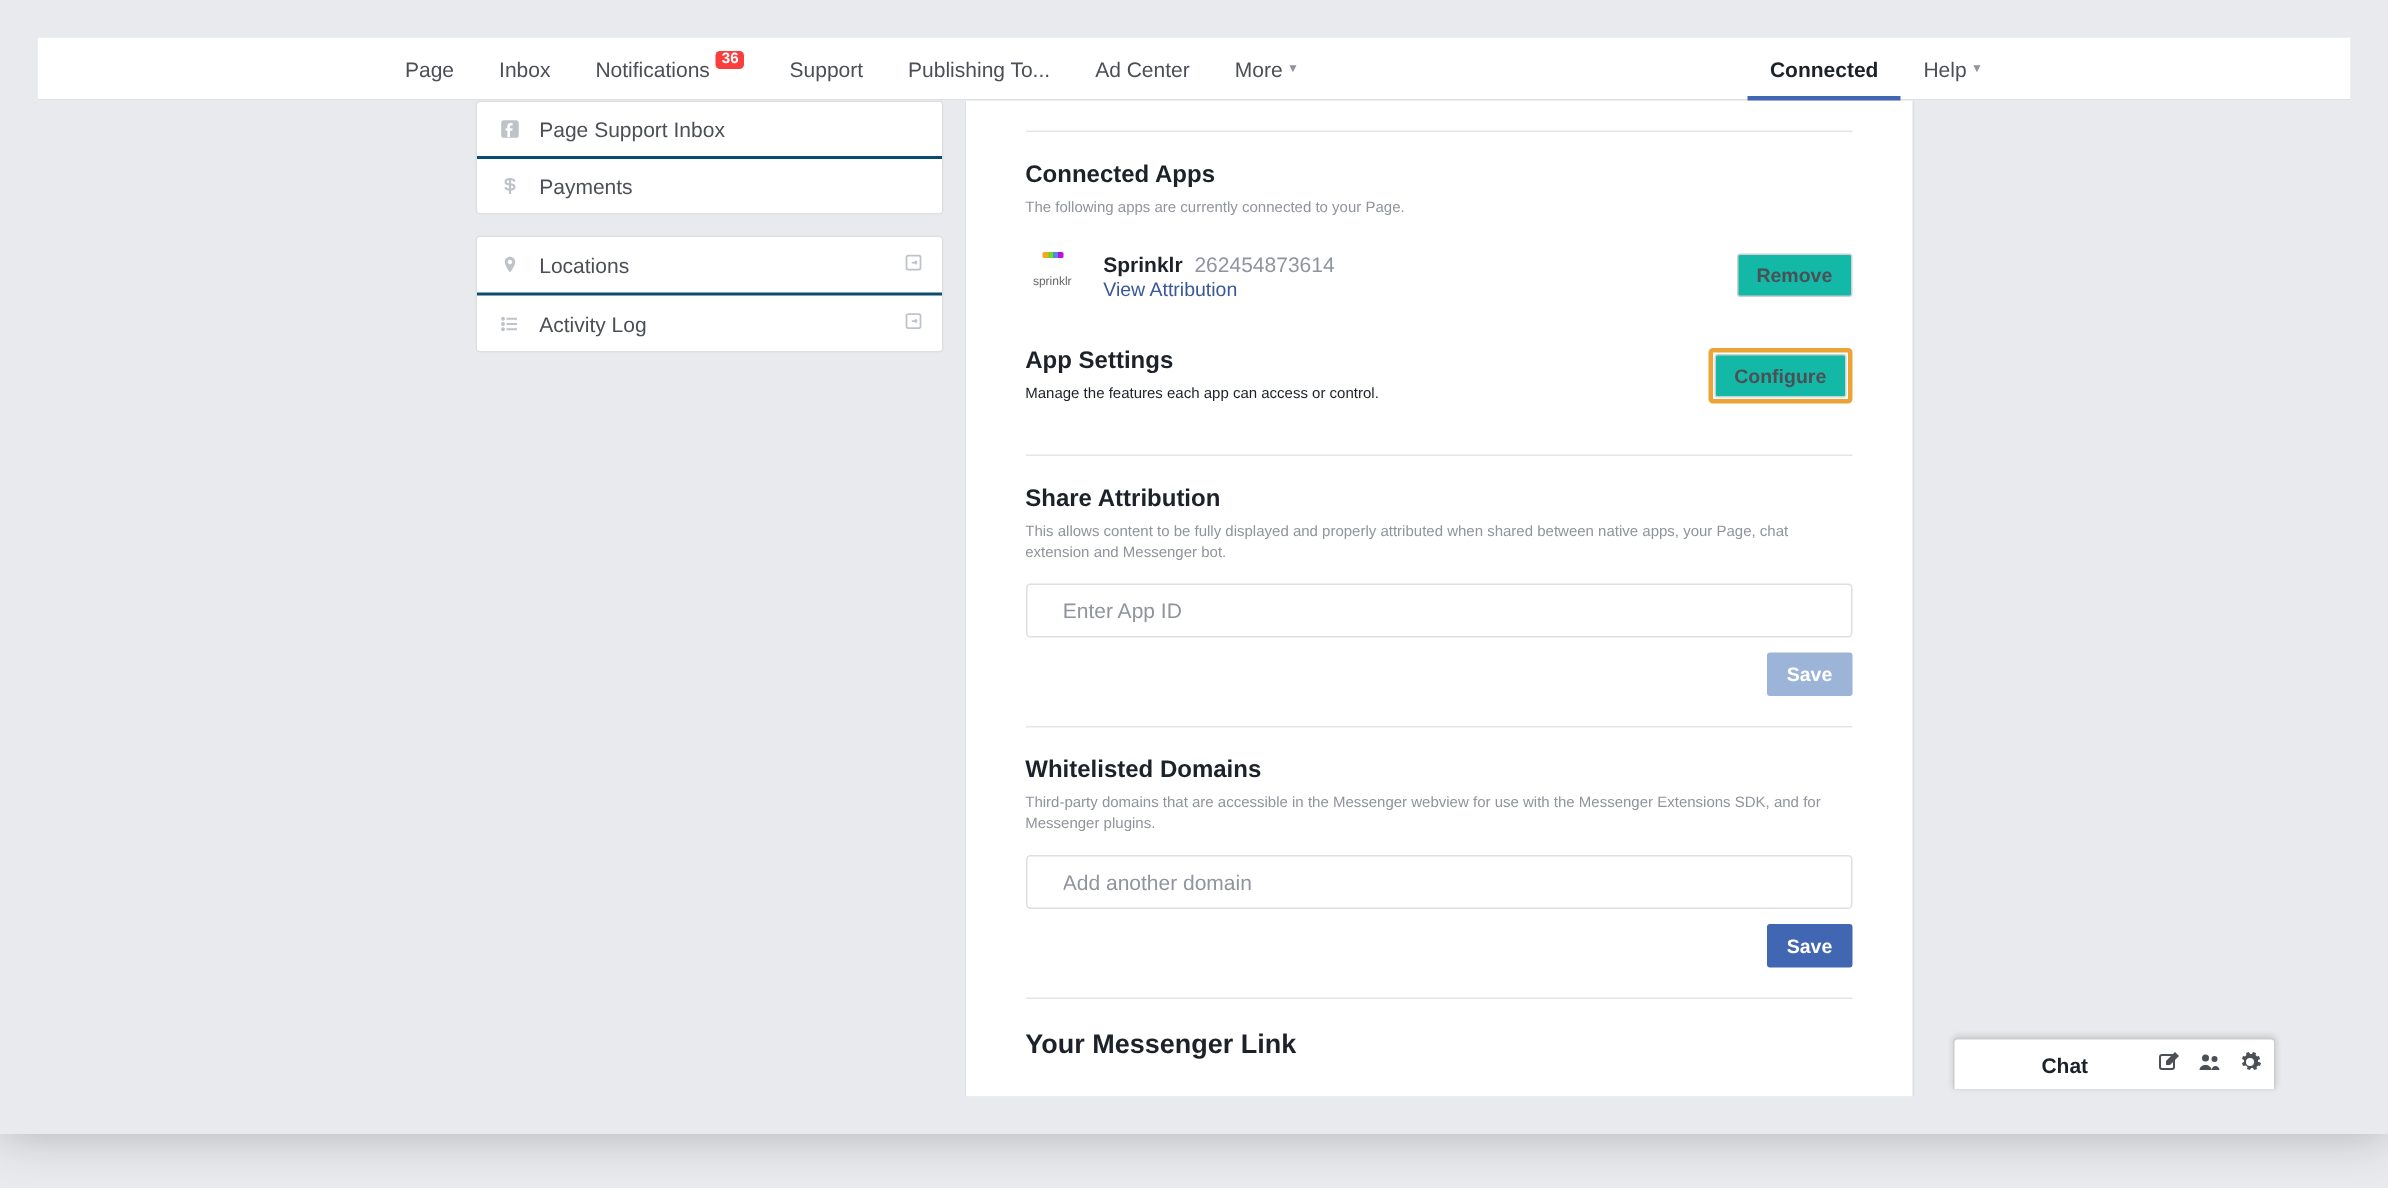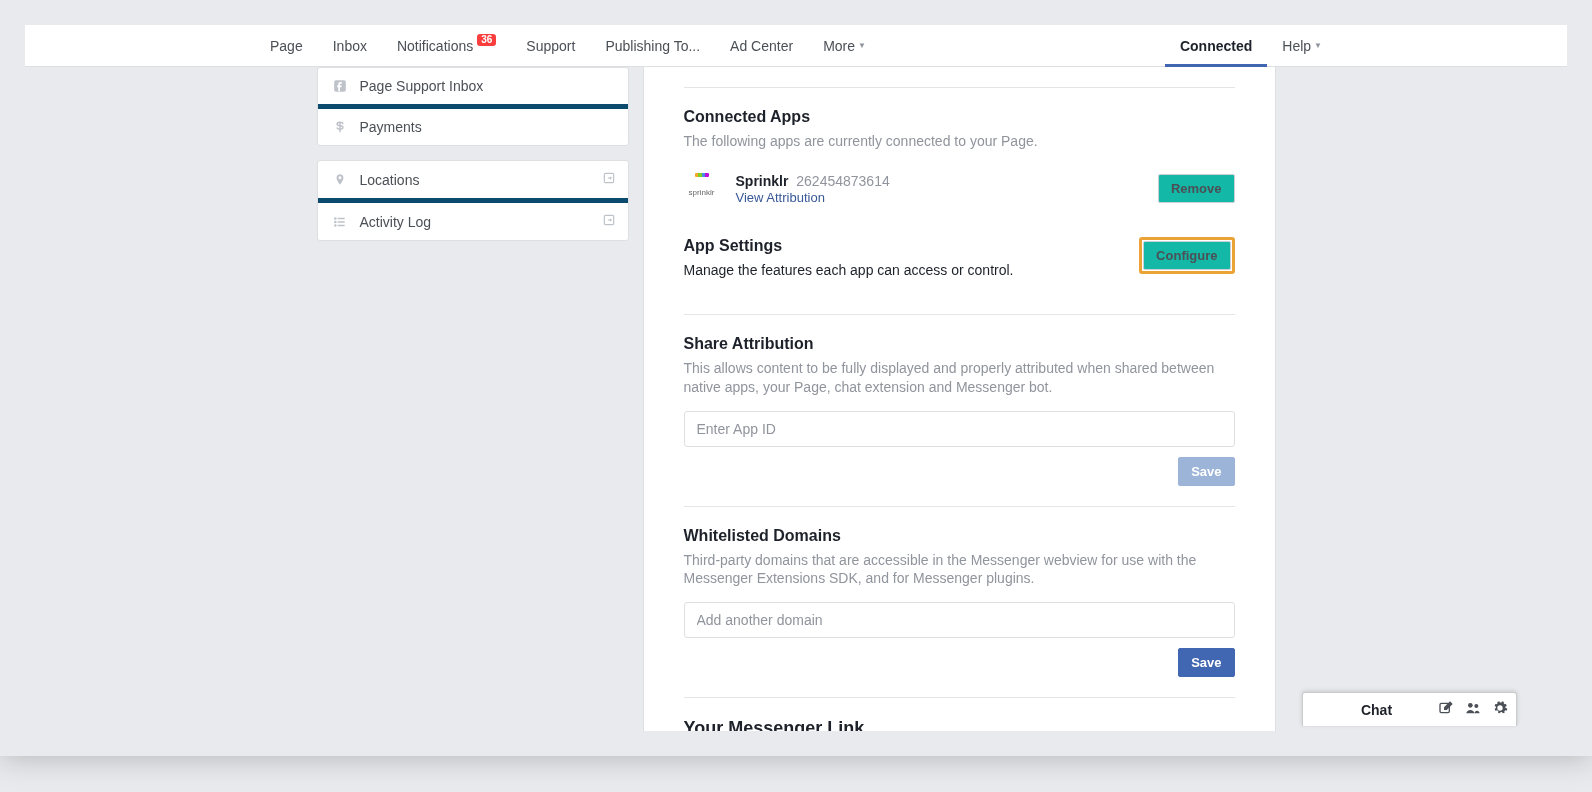--- a/index.html
+++ b/index.html
@@ -92,21 +92,21 @@
     background: #fff;
     border: 1px solid #dddfe2;
     border-radius: 3px;
     margin-bottom: 14px;
     overflow: hidden;
   }
   .side-row {
     display: flex;
     align-items: center;
     padding: 10px 12px;
-    border-bottom: 5px solid #0c4a6e;
+    border-bottom: 2px solid #0c4a6e;
     cursor: pointer;
     color: #4b4f56;
     font-size: 14px;
   }
   .side-row:last-child { border-bottom: none; }
   .side-row .icon-slot {
     width: 20px;
     margin-right: 10px;
     color: #bec2c9;
     display: inline-flex;
@@ -126,21 +126,21 @@
     overflow: hidden;
   }
   .section-title {
     font-size: 16px;
     font-weight: 700;
     color: #1d2129;
     margin-bottom: 6px;
   }
   .section-sub {
     color: #90949c;
-    font-size: 14px;
+    font-size: 10px;
     line-height: 1.35;
     margin-bottom: 14px;
   }
   .hr { border: 0; border-top: 1px solid #e5e5e5; margin: 20px 0; }
   .app-row {
     display: flex;
     align-items: center;
     gap: 16px;
     margin-top: 20px;
   }
@@ -188,21 +188,21 @@
   }
   .row-between {
     display: flex;
     align-items: flex-start;
     justify-content: space-between;
   }
   .input {
     width: 100%;
     border: 1px solid #dddfe2;
     border-radius: 3px;
-    padding: 9px 12px;
+    padding: 9px 24px;
     font-size: 14px;
     color: #1d2129;
   }
   .input::placeholder { color: #90949c; }
   .btn-row { display: flex; justify-content: flex-end; margin-top: 10px; }
   .chat-dock {
     position: absolute;
     right: 50px;
     bottom: 5px;
     width: 215px;

